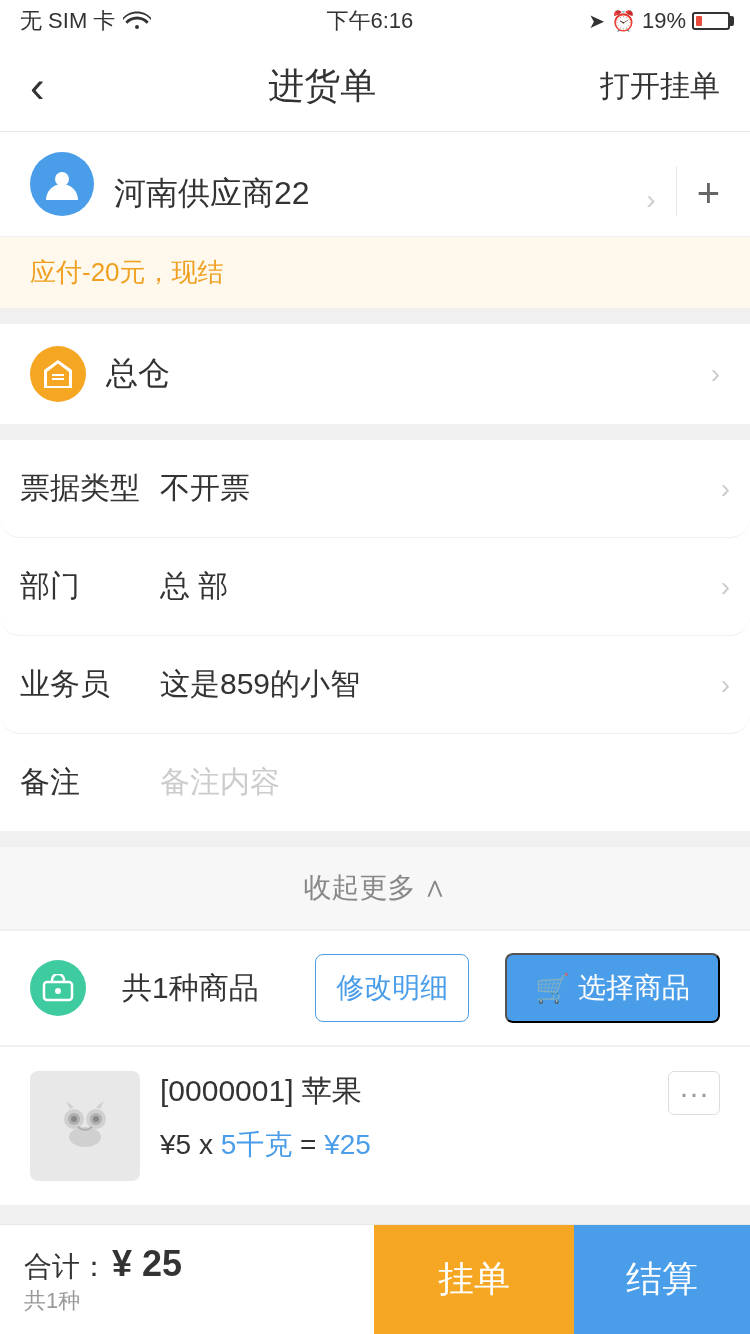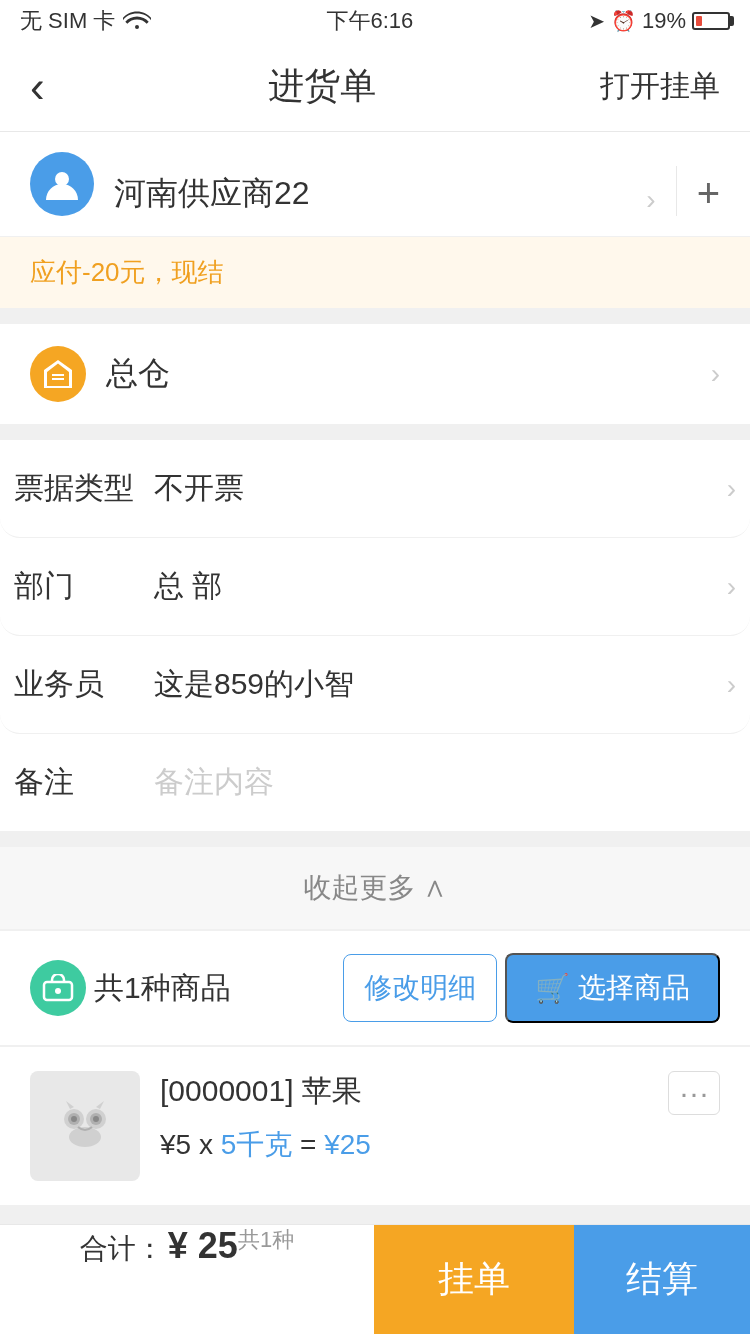--- a/index.html
+++ b/index.html
@@ -161,21 +161,21 @@
     .warehouse-name {
       flex: 1;
       font-size: 32px;
       color: #333;
     }
 
     
     .field-row {
       display: flex;
       align-items: center;
-      padding: 28px 14px;
+      padding: 28px 20px;
       background: #fff;
       border-bottom: 1px solid #f0f0f0;
       border-radius: 20px;
     }
     .field-label {
       width: 140px;
       font-size: 30px;
       color: #333;
       flex-shrink: 0;
     }
@@ -198,21 +198,21 @@
       cursor: pointer;
       margin-top: 2px;
     }
 
     
     .product-header {
       background: #fff;
       display: flex;
       align-items: center;
       padding: 22px 30px;
-      gap: 8px;
+      gap: 36px;
       margin-top: 2px;
       justify-content: space-between;
     }
     .product-icon {
       width: 56px;
       height: 56px;
       border-radius: 50%;
       background: #3ecba0;
       display: flex;
       align-items: center;
@@ -291,21 +291,21 @@
       width: 750px;
       height: 110px;
       display: flex;
       align-items: stretch;
       background: #fff;
       border-top: 1px solid #e8e8e8;
     }
     .total-section {
       flex: 1;
       display: flex;
-      flex-direction: row;
+      flex-direction: column;
       justify-content: center;
       padding: 0 24px;
     }
     .total-amount {
       font-size: 36px;
       font-weight: 600;
       color: #333;
     }
     .total-count {
       font-size: 22px;

